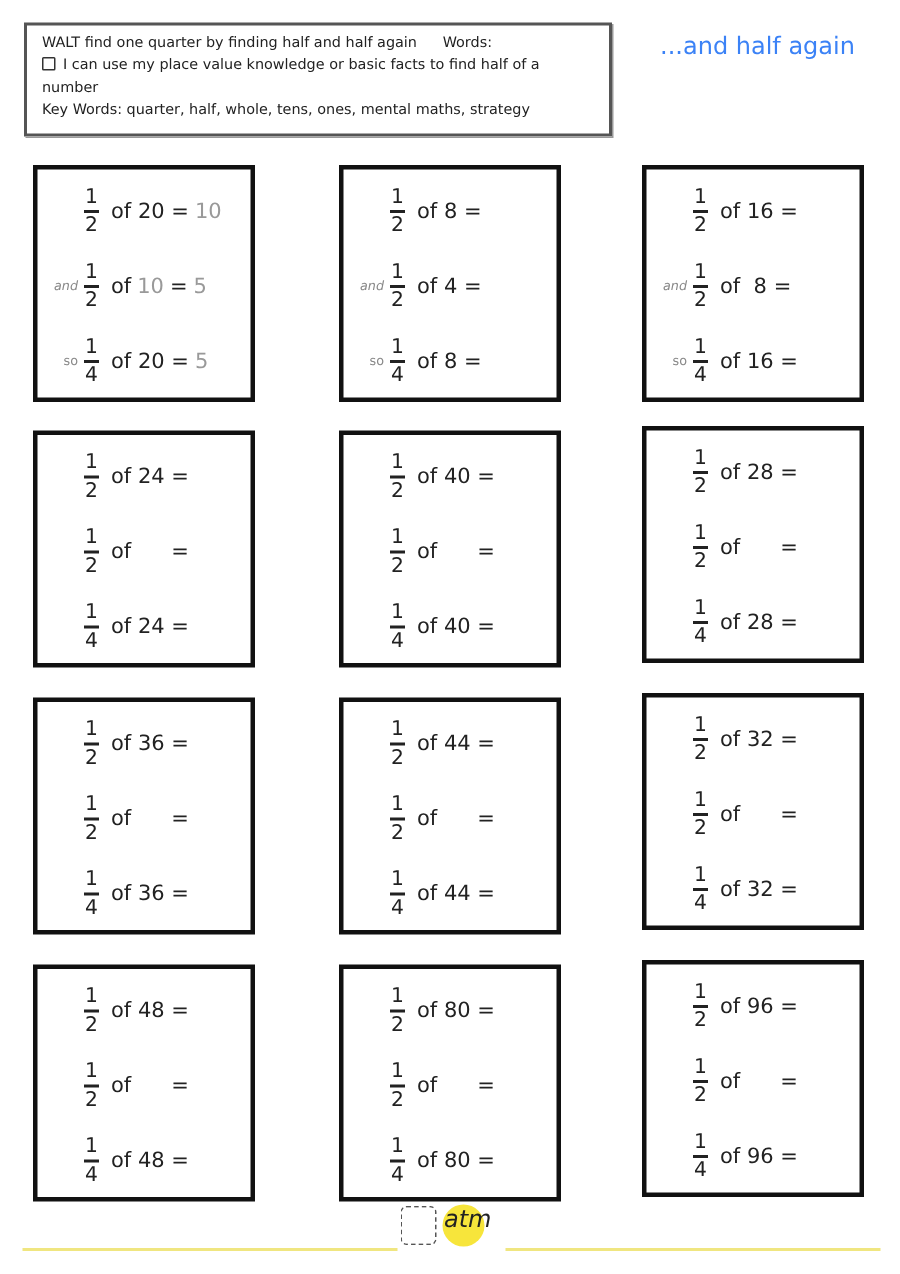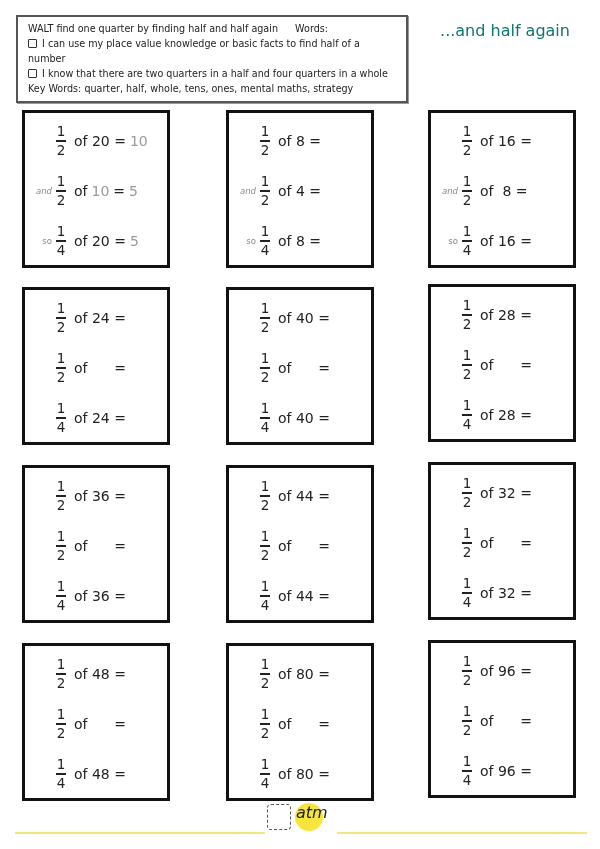--- a/index.html
+++ b/index.html
@@ -1,26 +1,26 @@
 <!DOCTYPE html>
 <html><head>
   <meta charset="utf-8">
   <style>
     html, body { margin: 0; padding: 0; background: #ffffff; }
     body { width: 600px; height: 849px; position: relative; overflow: hidden;
            font-family: "DejaVu Sans", sans-serif; color: #222; }
-    .walt-box { position: absolute; left: 16px; top: 15px; width: 392px; height: 88px;
+    .walt-box { position: absolute; left: 16px; top: 15px; width: 392px; height: 76px;
                 border: 2px solid #555; box-shadow: 1px 1px 0 #999; box-sizing: border-box;
                 padding: 4px 10px; font-size: 9.6px; line-height: 15px; }
     .walt-row { display: flex; justify-content: space-between; width: 300px; }
     .cb { display: inline-block; width: 7px; height: 7px; border: 1px solid #333; border-radius: 1px;
           margin-right: 5px; vertical-align: -1px; }
     .title { position: absolute; left: 420px; top: 20px; width: 170px; text-align: center;
              font-size: 16px; line-height: 21px; color: #1a1a1a; }
-    .subtitle { color: #0f766e; }
+    .subtitle { color: #3b82f6; }
     .card { position: absolute; width: 148px; height: 158px; border: 3px solid #111;
             box-sizing: border-box; background: #fff; }
     .eq { position: absolute; left: 0; width: 100%; height: 44px; display: flex; align-items: center; }
     .prefix { width: 30px; text-align: right; font-size: 8.5px; color: #888; font-style: italic;
               padding-right: 3px; box-sizing: border-box; }
     .prefix.so { font-style: normal; }
     .frac { display: inline-flex; flex-direction: column; align-items: center; width: 12px;
             font-size: 13.5px; line-height: 15px; margin-right: 7px; }
     .frac .bar { width: 10px; height: 1.4px; background: #222; margin: 1px 0; }
     .text { font-size: 14px; color: #222; white-space: pre; }
@@ -38,23 +38,20 @@
 <body>
 
 <div class="walt-box">
   <div class="walt-row">
     <span>WALT find one quarter by finding half and half again</span>
     <span>Words:</span>
   </div>
   <div>
     <span class="cb"></span><span>I can use my place value knowledge or basic facts to find half of a number</span>
   </div>
-  <div>
-    <span class="cb"></span><span>I know that there are two quarters in a half and four quarters in a whole</span>
-  </div>
   <div>Key Words: quarter, half, whole, tens, ones, mental maths, strategy</div>
 </div>
 
 <div class="title">
   <div class="subtitle">...and half again</div>
 </div>
 
 <div id="cards">
     <div class="card" style="left: 22px; top: 110px;">
       <div class="eq" style="top: 6px;">

